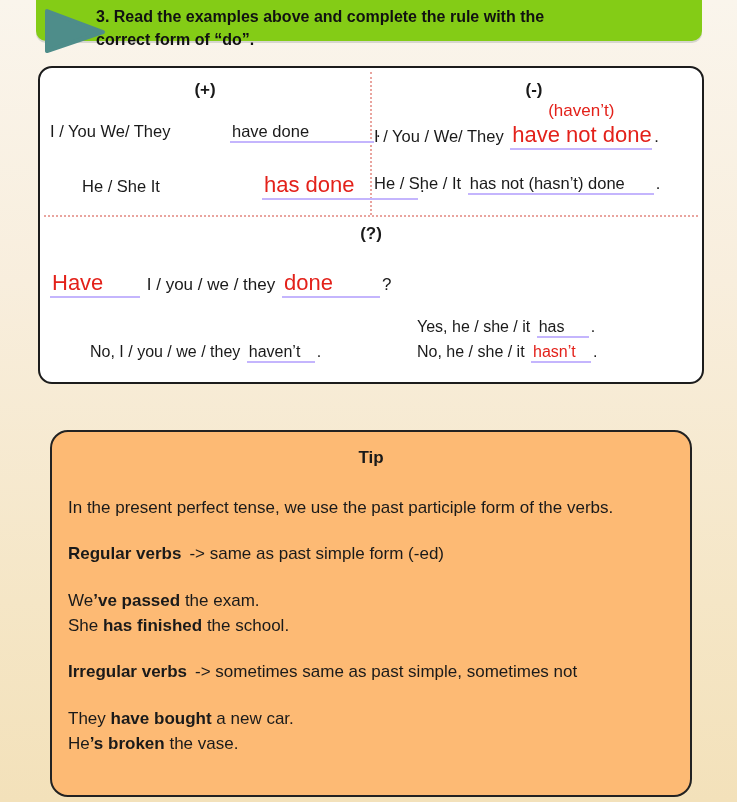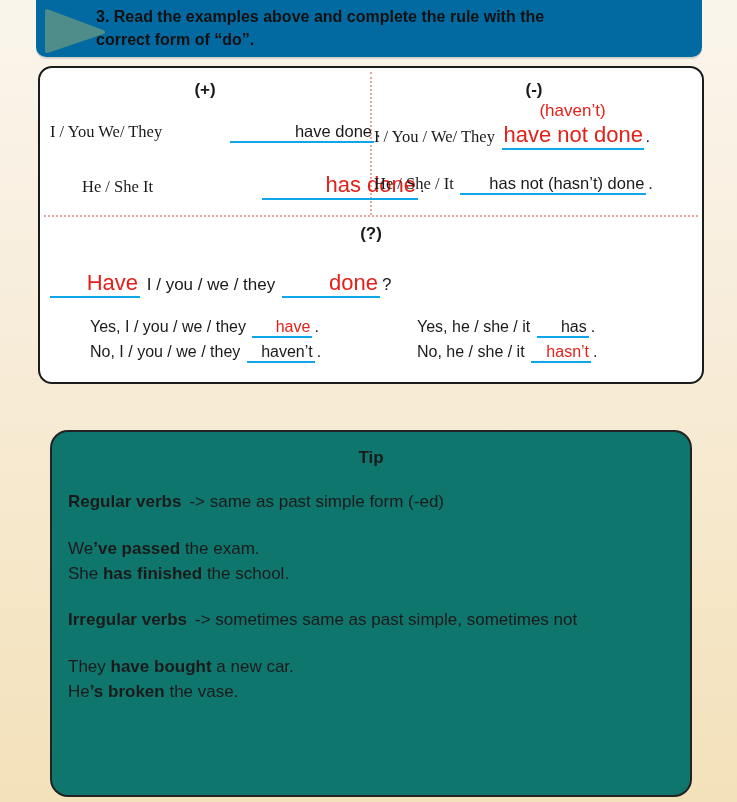--- a/index.html
+++ b/index.html
@@ -4,22 +4,22 @@
 <style>
   html,body{margin:0;padding:0;}
   body{
     width:737px;height:802px;overflow:hidden;
     font-family:"Liberation Sans","DejaVu Sans",sans-serif;
     background:linear-gradient(180deg,#faf5ec 0%,#f8eedd 35%,#f5e6c6 75%,#f3e1ba 100%);
     color:#1a1a1a;position:relative;
   }
   
   .header-bar{
-    position:absolute;left:36px;top:0;width:666px;height:57px;
-    background:#0369a1;border-radius:0 0 10px 10px;
+    position:absolute;left:36px;top:0;width:666px;height:41px;
+    background:#84cc16;border-radius:0 0 10px 10px;
     box-shadow:0 2px 0 rgba(170,178,172,.45);
   }
   .header-text{
     position:absolute;left:60px;top:5px;
     font-weight:bold;font-size:16px;line-height:23px;color:#111;
   }
   .tri-icon{position:absolute;left:8px;top:8px;}
   
   .table-box{
     position:absolute;left:38px;top:66px;width:662px;height:314px;
@@ -28,45 +28,45 @@
   .v-divider{position:absolute;left:330px;top:4px;height:143px;border-left:2px dotted #e9a49e;}
   .h-divider{position:absolute;left:4px;right:4px;top:147px;border-top:2px dotted #e9a49e;}
   .col-heading{position:absolute;top:12px;font-weight:bold;font-size:17px;text-align:center;}
   .col-heading.plus{left:0;width:330px;}
   .col-heading.minus{left:330px;width:328px;}
   .trow{position:absolute;font-size:16.5px;white-space:nowrap;}
   .trow.p1{left:10px;top:54px;}
   .trow.p2{left:10px;top:104px;margin-left:32px;}
   .trow.n1{left:334px;top:54px;}
   .trow.n2{left:334px;top:106px;}
-  .subj{display:inline-block;font-family:Liberation Serif, serif;}
+  .subj{display:inline-block;}
   .p1 .subj,.p2 .subj{width:178px;}
   .blank{
-    display:inline-block;border-bottom:2px solid #0ea5e9;
-    text-align:right;margin:0 2px;position:relative;padding:0 2px;
+    display:inline-block;border-bottom:2px solid #c4b5fd;
+    text-align:left;margin:0 2px;position:relative;padding:0 2px;
   }
   .w-p1{width:140px;} .w-p2{width:152px;}
   .w-n1{width:138px;} .w-n2{width:182px;}
   .red{color:#e3211a;}
   .big{font-size:22px;}
   .hint{
     position:absolute;top:-21px;left:50%;transform:translateX(-50%);
     font-size:17px;white-space:nowrap;
   }
   .q-heading{position:absolute;top:156px;left:0;width:100%;text-align:center;font-weight:bold;font-size:17px;}
   .q-row{position:absolute;left:8px;top:202px;font-size:17px;white-space:nowrap;}
   .w-q1{width:86px;} .w-q2{width:94px;}
   .ans-row{position:absolute;font-size:16px;white-space:nowrap;}
   .ans-l1{left:50px;top:250px;} .ans-l2{left:50px;top:275px;}
   .ans-r1{left:377px;top:250px;} .ans-r2{left:377px;top:275px;}
   .w-have{width:56px;} .w-havent{width:64px;} .w-has{width:48px;} .w-hasnt{width:56px;}
   
   .tip-box{
     position:absolute;left:50px;top:430px;width:638px;height:363px;
-    background:#0f766e;border:2px solid #222;border-radius:18px;
+    background:#fdba74;border:2px solid #222;border-radius:18px;
   }
   .tip-title{text-align:center;font-weight:bold;font-size:17px;margin-top:16px;}
   .tip-intro{margin:27px 0 0 16px;width:566px;font-size:17px;line-height:25px;}
   .tip-line{margin:24px 0 0 16px;font-size:17px;white-space:nowrap;}
   .tip-line .lbl{font-weight:bold;}
   .tip-line .rest{margin-left:8px;}
   .tip-examples{margin:24px 0 0 16px;font-size:17px;line-height:25px;}
   .b{font-weight:bold;}
 </style>
 </head>
@@ -98,32 +98,32 @@
     <div class="trow p2"><span class="subj">He / She It</span><span class="blank w-p2"><span class="red big">has done</span></span><span>.</span></div>
 
     <div class="trow n1"><span class="subj">I / You / We/ They</span> <span class="blank w-n1"><span class="hint red">(haven’t)</span><span class="red big">have not done</span></span><span>.</span></div>
 
     <div class="trow n2"><span class="subj">He / She / It</span> <span class="blank w-n2"><span>has not (hasn’t) done</span></span><span>.</span></div>
 
     <div class="q-heading">(?)</div>
 
     <div class="q-row"><span class="blank w-q1"><span class="red big">Have</span></span> <span>I / you / we / they</span> <span class="blank w-q2"><span class="red big">done</span></span><span>?</span></div>
 
-    <div class="ans-row ans-l1"><span>Yes, I / you / we / they</span> <span class="blank w-have"><span class="red">have</span></span><span>.</span></div>
 
     <div class="ans-row ans-l2"><span>No, I / you / we / they</span> <span class="blank w-havent"><span>haven’t</span></span><span>.</span></div>
 
     <div class="ans-row ans-r1"><span>Yes, he / she / it</span> <span class="blank w-has"><span>has</span></span><span>.</span></div>
 
     <div class="ans-row ans-r2"><span>No, he / she / it</span> <span class="blank w-hasnt"><span class="red">hasn’t</span></span><span>.</span></div>
   </div>
 
   <div class="tip-box">
     <div class="tip-title">Tip</div>
 
+    <div class="tip-intro">In the present perfect tense, we use the past participle form of the verbs.</div>
 
     <div class="tip-line"><span class="lbl">Regular verbs</span><span class="rest">-&gt; same as past simple form (-ed)</span></div>
 
     <div class="tip-examples">
       <div><span>We</span><span class="b">’ve passed</span><span> the exam.</span></div>
       <div><span>She </span><span class="b">has finished</span><span> the school.</span></div>
     </div>
 
     <div class="tip-line"><span class="lbl">Irregular verbs</span><span class="rest">-&gt; sometimes same as past simple, sometimes not</span></div>
 

